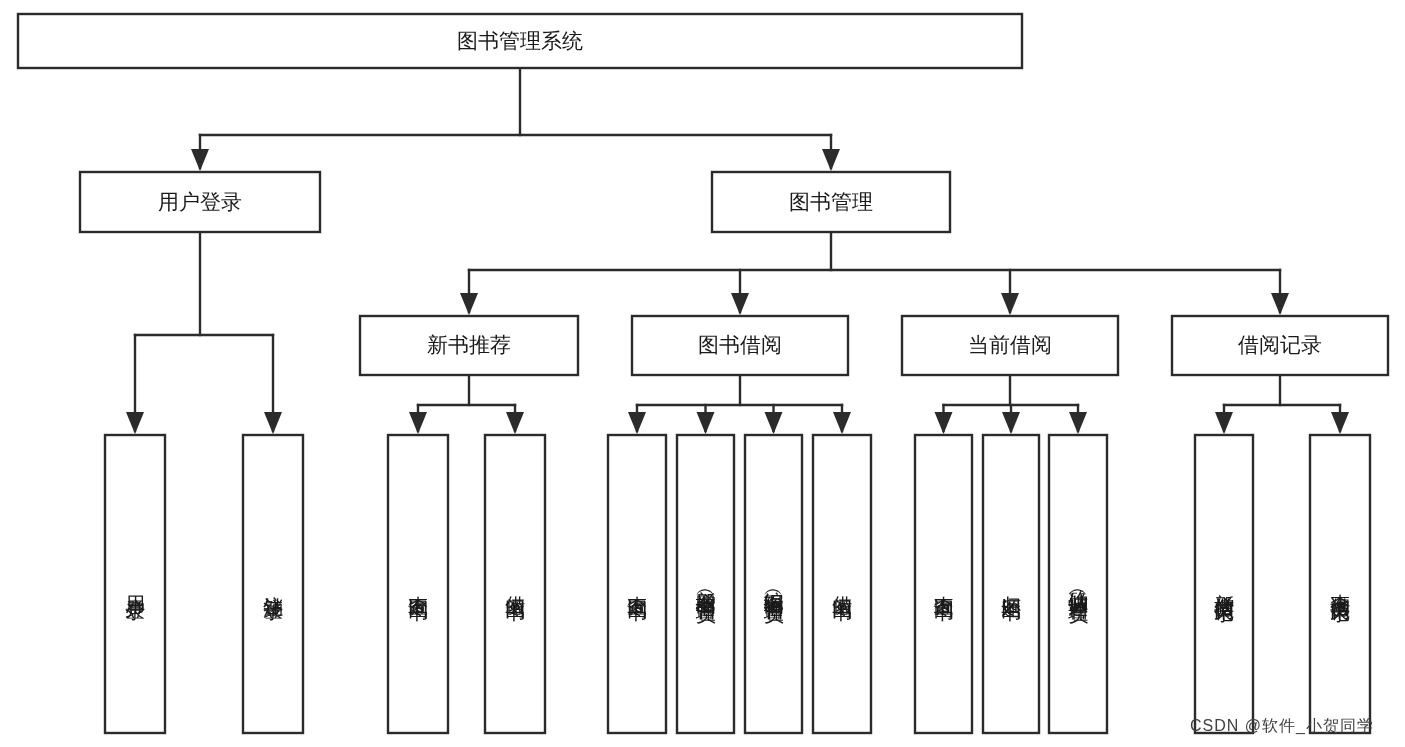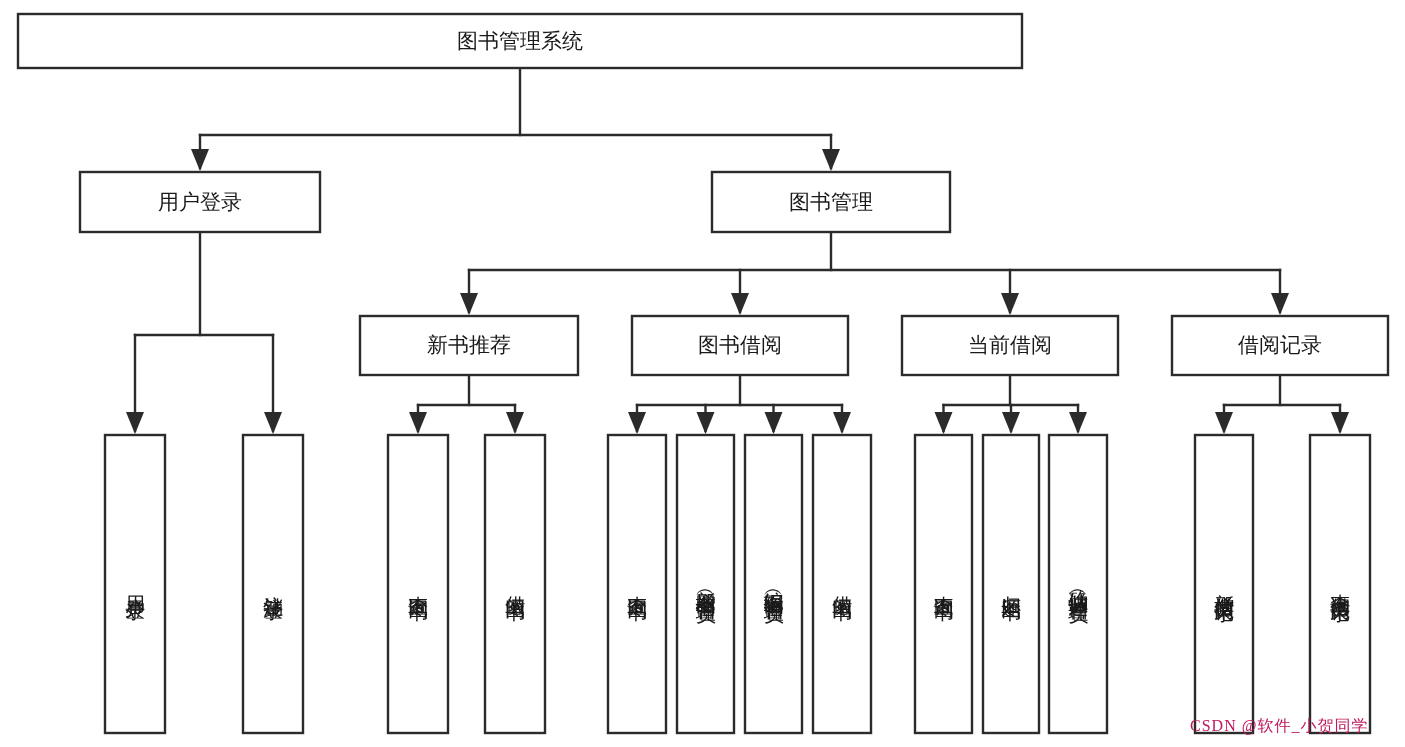--- a/index.html
+++ b/index.html
@@ -60,23 +60,23 @@
     text-orientation: upright;
     font-family: "Liberation Sans", "DejaVu Sans", sans-serif;
     font-size: 20px;
     line-height: 1.28;
     letter-spacing: 2px;
     color: #1a1a1a;
     white-space: nowrap;
   }
   .watermark {
     position: absolute;
-    font-family: Liberation Serif, serif;
+    font-family: Liberation Sans, sans-serif;
     font-size: 16px;
-    color: #be185d;
+    color: #404040;
     letter-spacing: 1px;
     white-space: nowrap;
   }
 </style>
 </head>
 <body>
 
 <div id="diagram-root">
 
   <svg class="diagram-canvas" viewBox="0 0 1405 747">

